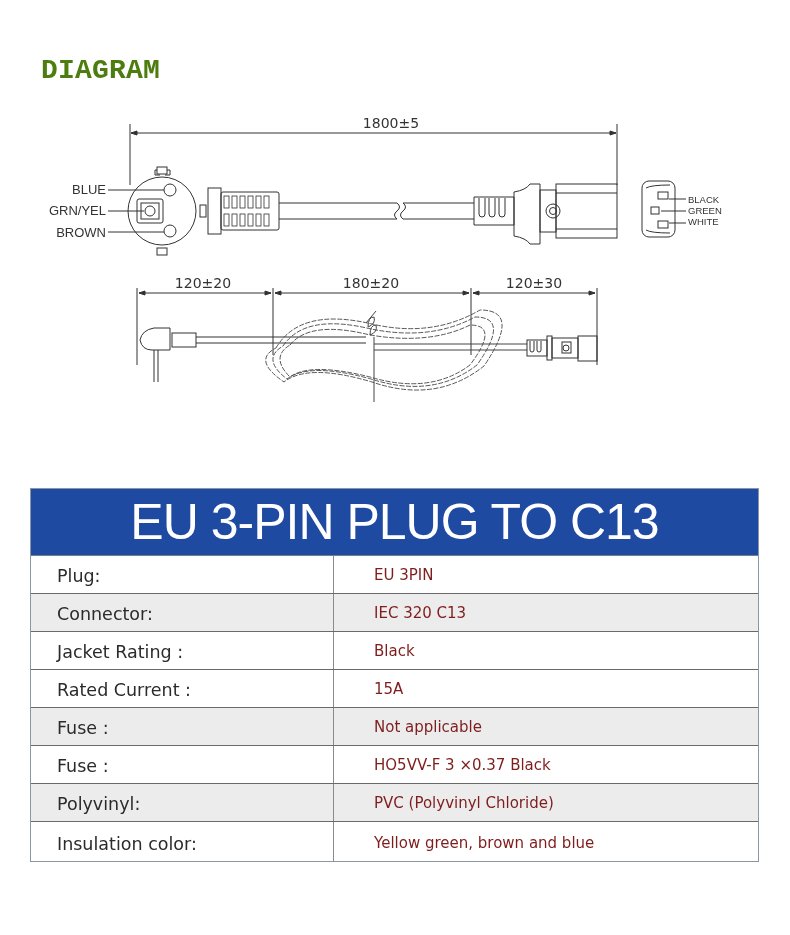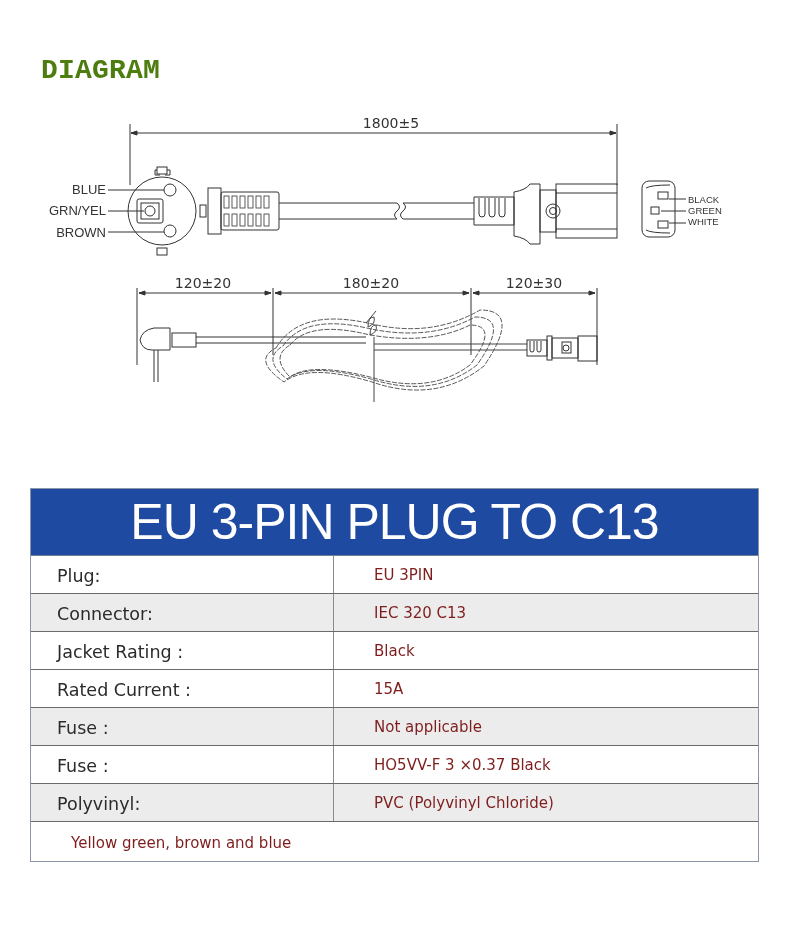--- a/index.html
+++ b/index.html
@@ -170,15 +170,16 @@
   </div>
   <div class="spec-row">
     <div class="k">Fuse :</div>
     <div class="v">HO5VV-F 3 ×0.37 Black</div>
   </div>
   <div class="spec-row alt">
     <div class="k">Polyvinyl:</div>
     <div class="v">PVC (Polyvinyl Chloride)</div>
   </div>
   <div class="spec-row">
+    <div class="k">Insulation color:</div>
     <div class="v">Yellow green, brown and blue</div>
   </div>
 </div>
 
 </body></html>

